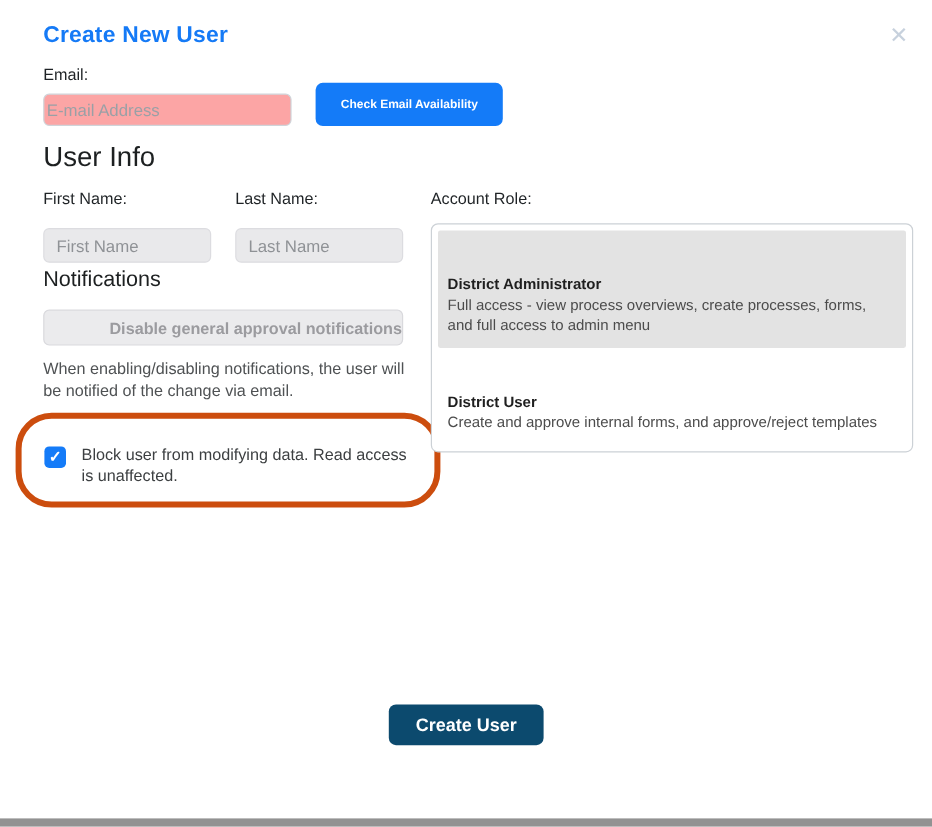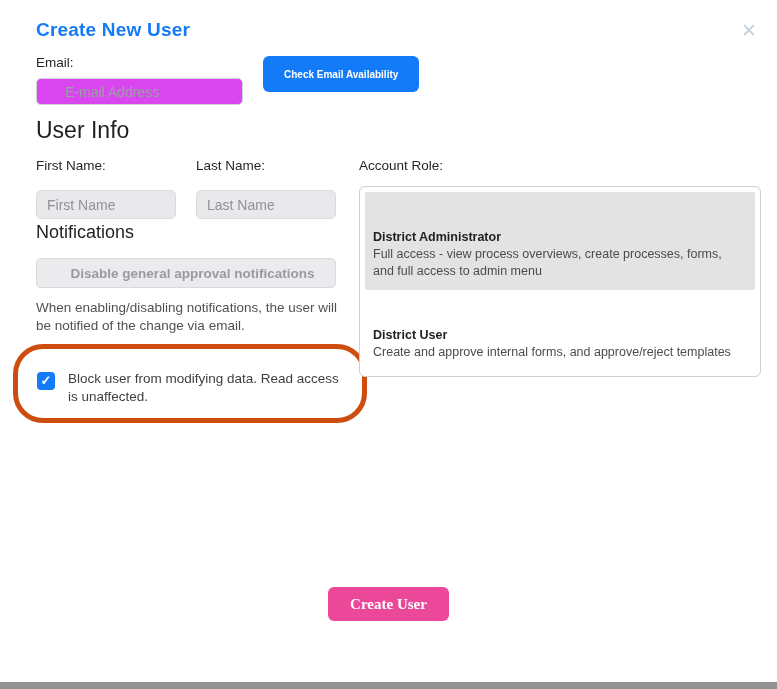--- a/index.html
+++ b/index.html
@@ -26,39 +26,39 @@
   .close-x {
     color: #c7d1dd;
     font-size: 19px;
     line-height: 19px;
     cursor: pointer;
     padding: 2px 4px;
   }
   .email-section {
     display: flex;
     margin: 13px 0 1px 36px;
-    align-items: flex-start;
+    align-items: flex-end;
   }
   .email-col { width: 227px; }
   .field-label {
     font-size: 13.5px;
     color: #1f2326;
     margin-bottom: 8px;
     display: block;
   }
   .text-input {
     width: 207px;
     height: 27px;
     border: 1px solid #cfd4d9;
     border-radius: 5px;
-    padding: 0 28px;
+    padding: 0 2px;
     font-size: 14px;
     font-family: "Liberation Sans", sans-serif;
     color: #212529;
-    background: #d946ef;
+    background: #fca5a5;
     outline: none;
   }
   .text-input::placeholder { color: #9aa0a6; }
   .btn-primary {
     background: #147bf8;
     color: #ffffff;
     font-weight: 700;
     font-size: 10px;
     font-family: "Liberation Sans", sans-serif;
     border: none;
@@ -111,21 +111,21 @@
     margin-top: 15px;
     width: 300px;
     height: 30px;
     background: #ebebed;
     border: 1px solid #d9d9dd;
     border-radius: 5px;
     color: #9b9b9f;
     font-weight: 700;
     font-size: 13.5px;
     font-family: "Liberation Sans", sans-serif;
-    text-align: center;
+    text-align: right;
     padding: 0 0 0 13px;
     cursor: pointer;
   }
   .help-text {
     margin-top: 11px;
     width: 318px;
     font-size: 13.5px;
     line-height: 1.33;
     color: #4f5254;
   }
@@ -191,25 +191,25 @@
     margin-top: 29px;
   }
   .role-desc {
     font-size: 12.5px;
     color: #4c4c4c;
     line-height: 1.35;
     margin-top: 2px;
   }
   .footer { text-align: center; margin-top: 164px; }
   .btn-disabled {
-    background: #ec4899;
+    background: #0c4a6e;
     color: #ffffff;
     font-weight: 700;
     font-size: 15px;
-    font-family: Liberation Serif, serif;
+    font-family: Liberation Sans, sans-serif;
     border: none;
     border-radius: 6px;
     height: 34px;
     padding: 0 22px;
     cursor: default;
   }
   .bottom-bar {
     position: absolute;
     left: 0; right: 0; bottom: 0;
     height: 7px;

